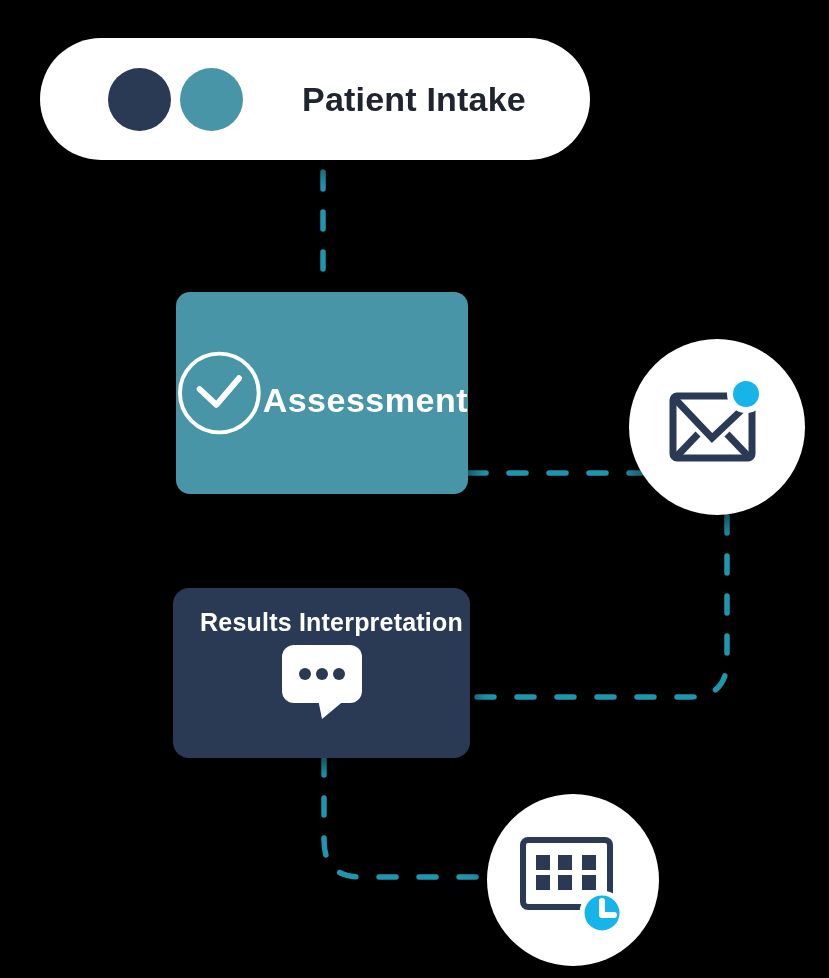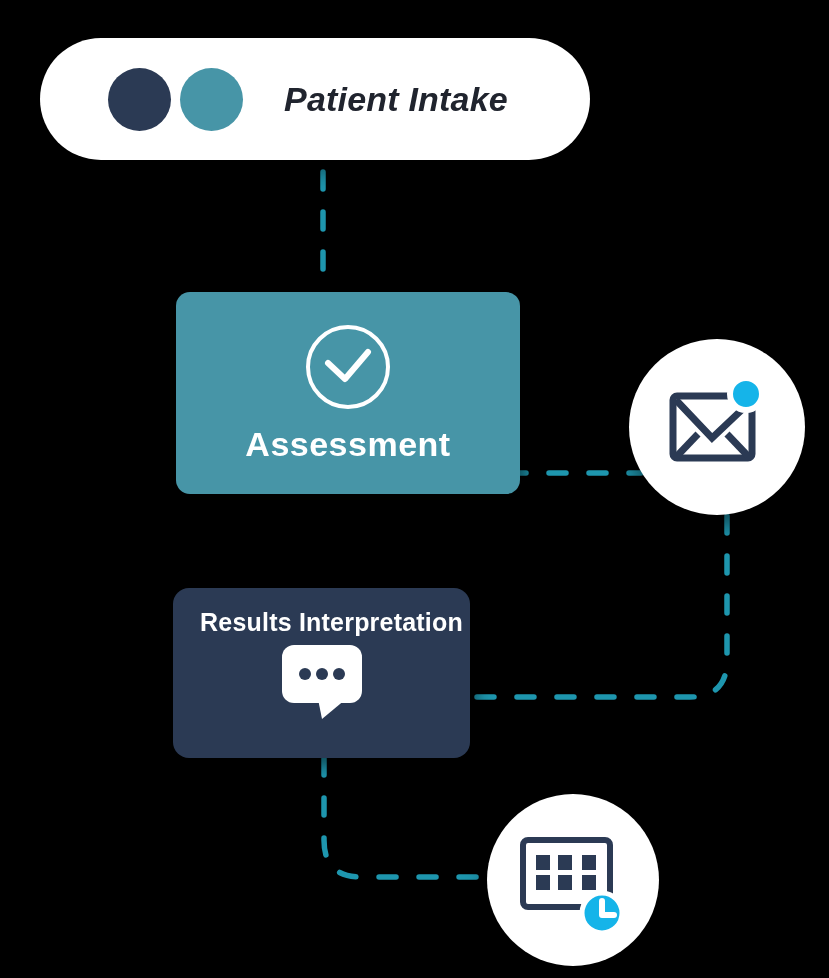--- a/index.html
+++ b/index.html
@@ -15,25 +15,25 @@
   .connectors{position:absolute;left:0;top:0;width:829px;height:978px;pointer-events:none;}
   .connector{fill:none;stroke:var(--dash-teal);stroke-width:5.5;stroke-dasharray:17 23;stroke-linecap:round;}
 
   
   .pill{position:absolute;left:40px;top:38px;width:550px;height:122px;background:var(--white);
         border-radius:61px;display:flex;align-items:center;padding-left:68px;
         box-shadow:0 10px 22px rgba(0,0,0,0.55);}
   .dot{width:63px;height:63px;border-radius:50%;flex:0 0 auto;}
   .dot-navy{background:var(--navy);margin-right:9px;}
   .dot-teal{background:var(--teal);}
-  .pill-label{margin-left:41px;font-size:34px;font-weight:700;color:var(--text-dark);letter-spacing:.2px;font-style:italic;}
+  .pill-label{margin-left:59px;font-size:34px;font-weight:700;color:var(--text-dark);letter-spacing:.2px;}
 
   
-  .assessment{position:absolute;left:176px;top:292px;width:344px;height:202px;background:var(--teal);
-        border-radius:14px;display:flex;flex-direction:column;align-items:center;justify-content:center;
+  .assessment{position:absolute;left:176px;top:292px;width:292px;height:202px;background:var(--teal);
+        border-radius:14px;display:flex;flex-direction:row;align-items:center;justify-content:center;
         box-shadow:6px 8px 16px rgba(0,0,0,0.5);}
   .assessment-label{color:var(--white);font-size:34px;font-weight:600;letter-spacing:.5px;margin-top:14px;}
   .check-svg{display:block;}
   .check-stroke{fill:none;stroke:var(--white);}
 
   
   .circle-node{position:absolute;border-radius:50%;background:var(--white);
         display:flex;align-items:center;justify-content:center;box-shadow:0 10px 22px rgba(0,0,0,0.55);}
   .mail-node{left:629px;top:339px;width:176px;height:176px;}
   .cal-node{left:487px;top:794px;width:172px;height:172px;}

